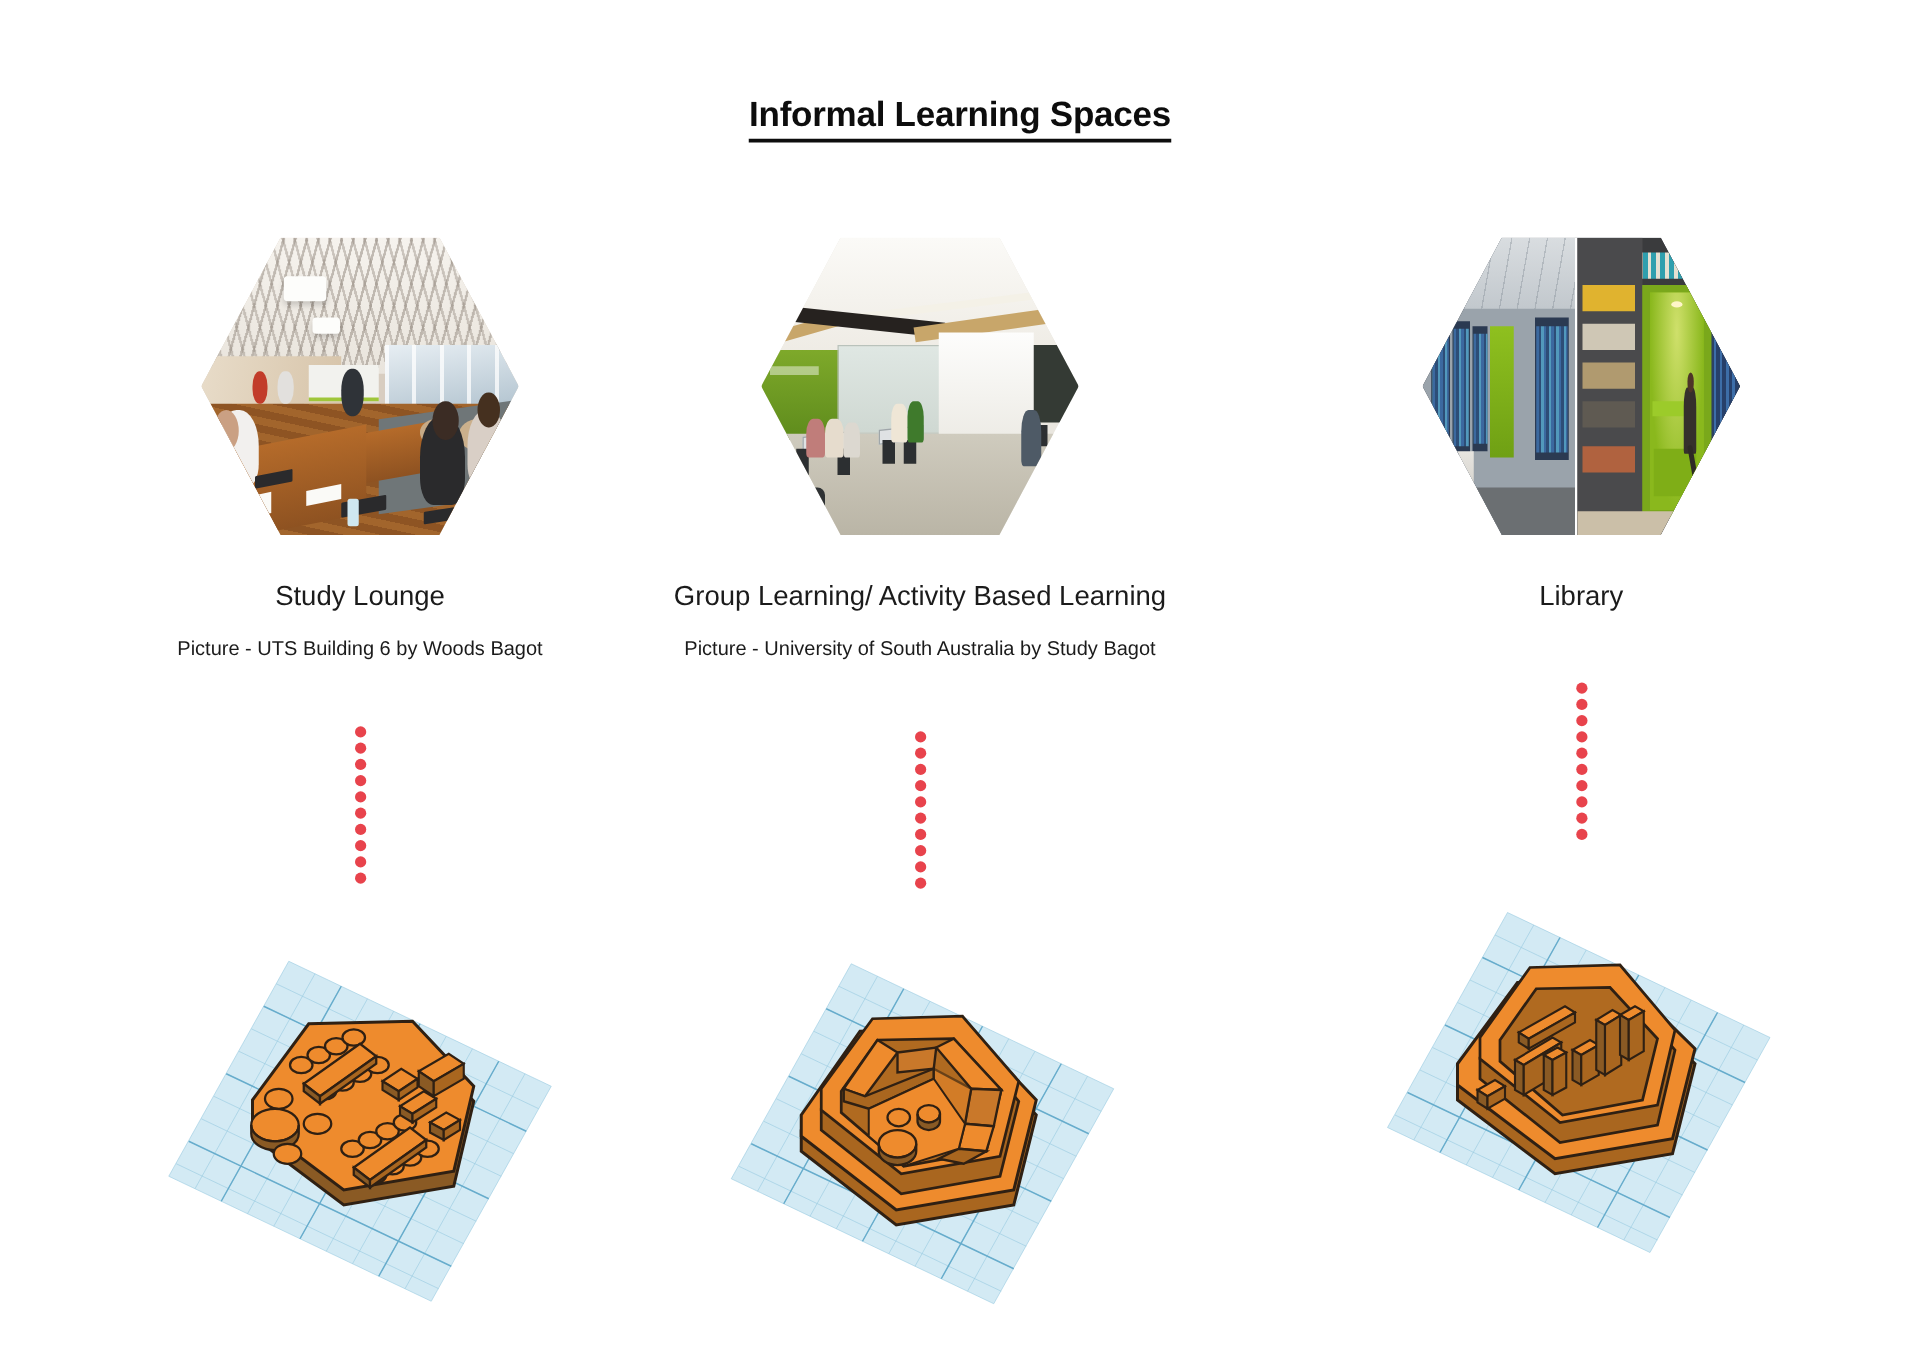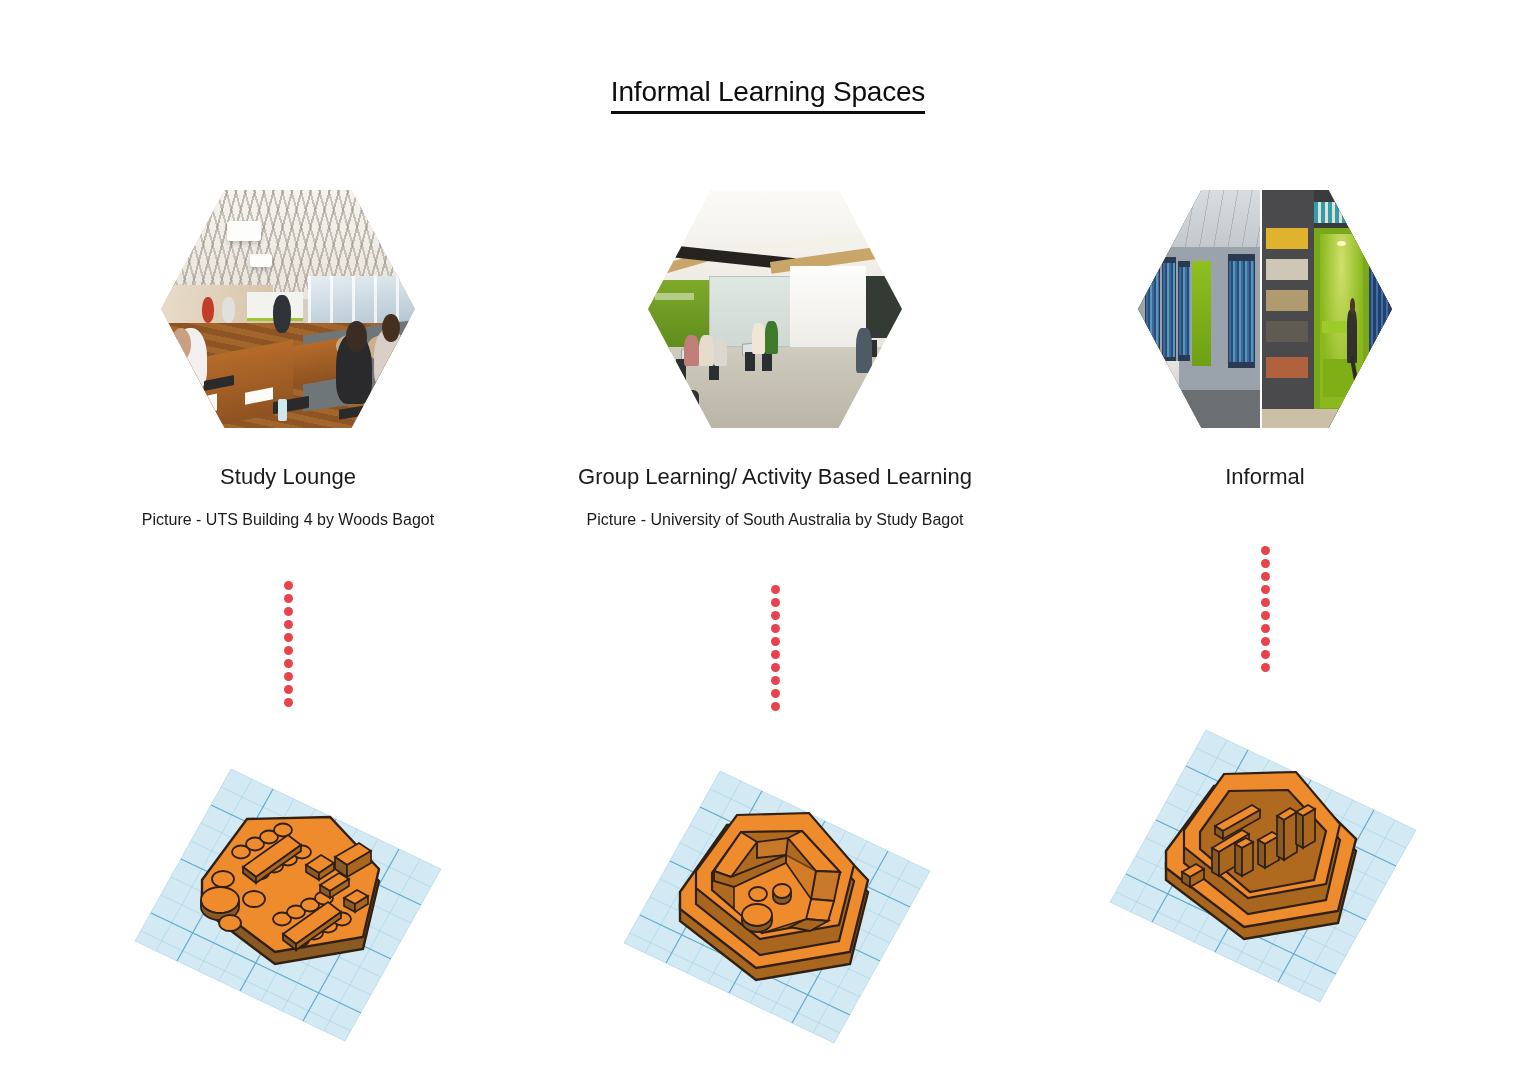--- a/index.html
+++ b/index.html
@@ -19,38 +19,38 @@
   }
 
   
   #page-title {
     position: absolute;
     top: 76px;
     left: 0;
     width: 1536px;
     text-align: center;
     font-size: 28px;
-    font-weight: normal;
+    font-weight: bold;
     color: #0d0d0d;
     letter-spacing: -0.2px;
   }
   #page-title .ttl-inner {
     display: inline-block;
     border-bottom: 3px solid #0d0d0d;
     padding-bottom: 3px;
   }
 
   
   .column {
     position: absolute;
     top: 190px;
     width: 460px;
   }
   #col-0 { left: 58px; }
-  #col-1 { left: 545px; }
+  #col-1 { left: 506px; }
   #col-2 { left: 1035px; }
 
   
   .hex-wrap {
     position: relative;
     width: 254px;
     height: 238px;
     margin: 0 auto;
   }
   .hex {
@@ -273,21 +273,21 @@
           <div class="pl-paper pp2"></div>
           <div class="pl-laptop k1"></div>
           <div class="pl-laptop k2"></div>
           <div class="pl-laptop k3"></div>
           <div class="pl-bottle"></div>
         </div>
       </div>
     </div>
 
     <div class="space-title">Study Lounge</div>
-    <div class="space-credit">Picture - UTS Building 4 by Woods Bagot</div>
+    <div class="space-credit">Picture - UTS Building 6 by Woods Bagot</div>
 
     <div class="dotted" style="margin-top:52px;">
         <div class="dot" style="background: rgb(232, 67, 76);"></div>
         <div class="dot" style="background: rgb(232, 67, 76);"></div>
         <div class="dot" style="background: rgb(232, 67, 76);"></div>
         <div class="dot" style="background: rgb(232, 67, 76);"></div>
         <div class="dot" style="background: rgb(232, 67, 76);"></div>
         <div class="dot" style="background: rgb(232, 67, 76);"></div>
         <div class="dot" style="background: rgb(232, 67, 76);"></div>
         <div class="dot" style="background: rgb(232, 67, 76);"></div>
@@ -504,21 +504,21 @@
               <div class="lr-person-body"></div>
               <div class="lr-person-head"></div>
               <div class="lr-person-leg"></div>
             </div>
             <div class="lr-floor"></div>
           </div>
         </div>
       </div>
     </div>
 
-    <div class="space-title">Informal</div>
+    <div class="space-title">Library</div>
 
     <div class="dotted" style="margin-top:56px;">
         <div class="dot" style="background: rgb(232, 67, 76);"></div>
         <div class="dot" style="background: rgb(232, 67, 76);"></div>
         <div class="dot" style="background: rgb(232, 67, 76);"></div>
         <div class="dot" style="background: rgb(232, 67, 76);"></div>
         <div class="dot" style="background: rgb(232, 67, 76);"></div>
         <div class="dot" style="background: rgb(232, 67, 76);"></div>
         <div class="dot" style="background: rgb(232, 67, 76);"></div>
         <div class="dot" style="background: rgb(232, 67, 76);"></div>

